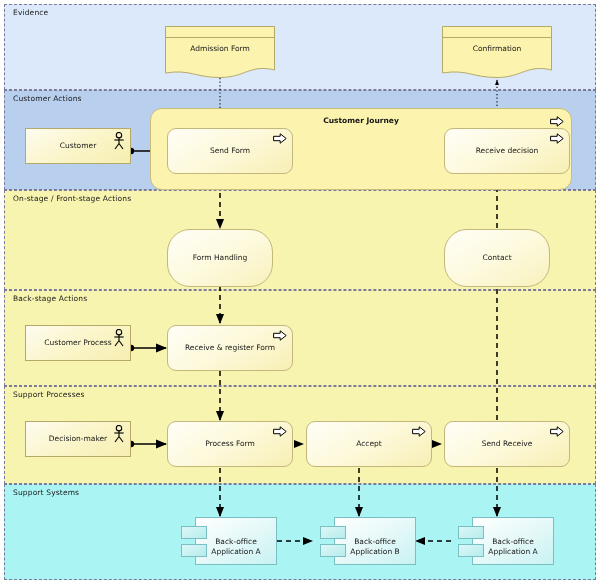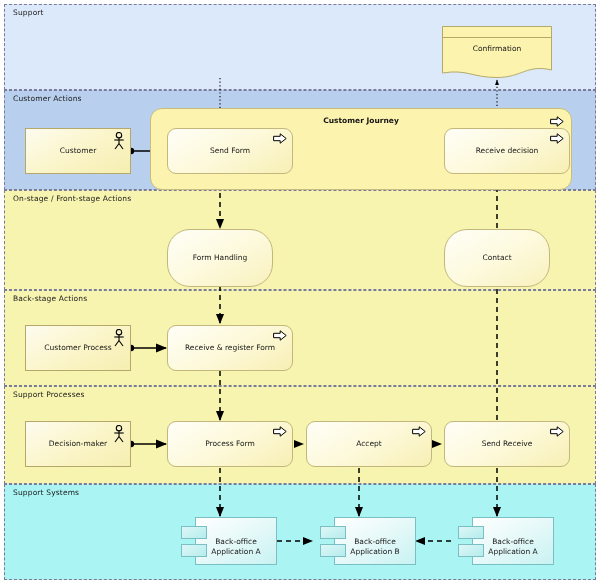--- a/index.html
+++ b/index.html
@@ -58,21 +58,21 @@
   .doc svg { position: absolute; left: 0; top: 0; }
   .doc .node-label {
     position: absolute;
     left: 0; top: 18px; width: 110px;
   }
 
   
   .actorbox {
     position: absolute;
     width: 106px;
-    height: 46px;
+    height: 36px;
     box-sizing: border-box;
     border: 1px solid #b5a96a;
     background: linear-gradient(150deg, #fdfcf0 0%, #fbf6cd 45%, #f6eeb0 100%);
   }
   .actorbox .node-label {
     position: absolute;
     left: 0; right: 0;
     top: 50%;
     transform: translateY(-50%);
   }
@@ -183,21 +183,21 @@
     width: 600px; height: 584px;
     pointer-events: none;
   }
 </style>
 </head>
 <body>
 
 <div id="canvas">
 
   <div class="band band-evidence" style="top:4px;height:86px;">
-    <span class="band-label">Support</span>
+    <span class="band-label">Evidence</span>
   </div>
   <div class="band band-customer" style="top:90px;height:100px;">
     <span class="band-label">Customer Actions</span>
   </div>
   <div class="band band-onstage" style="top:190px;height:100px;">
     <span class="band-label">On-stage / Front-stage Actions</span>
   </div>
   <div class="band band-backstage" style="top:290px;height:96px;">
     <span class="band-label">Back-stage Actions</span>
   </div>
@@ -251,20 +251,27 @@
 
     <line x1="359" y1="468" x2="359" y2="516" stroke="#000" stroke-width="1.5" stroke-dasharray="5,4" marker-end="url(#tri)"></line>
 
     <line x1="497" y1="468" x2="497" y2="516" stroke="#000" stroke-width="1.5" stroke-dasharray="5,4" marker-end="url(#tri)"></line>
 
     <line x1="277" y1="541" x2="312" y2="541" stroke="#000" stroke-width="1.5" stroke-dasharray="5,4" marker-end="url(#tri)"></line>
 
     <line x1="451" y1="541" x2="416" y2="541" stroke="#000" stroke-width="1.5" stroke-dasharray="5,4" marker-end="url(#tri)"></line>
   </svg>
 
+  <div class="doc" style="left:165px;top:26px;">
+    <svg width="110" height="52" viewBox="0 0 110 52">
+      <path d="M0.5,0.5 L109.5,0.5 L109.5,44 C85,38 80,51.5 55,51.5 C30,51.5 25,43 0.5,47 Z" fill="#fbf3ae" stroke="#b5a96a" stroke-width="1"></path>
+      <line x1="0.5" y1="11.5" x2="109.5" y2="11.5" stroke="#b5a96a" stroke-width="1"></line>
+    </svg>
+    <div class="node-label">Admission Form</div>
+  </div>
 
   <div class="doc" style="left:442px;top:26px;">
     <svg width="110" height="52" viewBox="0 0 110 52">
       <path d="M0.5,0.5 L109.5,0.5 L109.5,44 C85,38 80,51.5 55,51.5 C30,51.5 25,43 0.5,47 Z" fill="#fbf3ae" stroke="#b5a96a" stroke-width="1"></path>
       <line x1="0.5" y1="11.5" x2="109.5" y2="11.5" stroke="#b5a96a" stroke-width="1"></line>
     </svg>
     <div class="node-label">Confirmation</div>
   </div>
 
   <div class="actorbox" style="left:25px;top:128px;">

